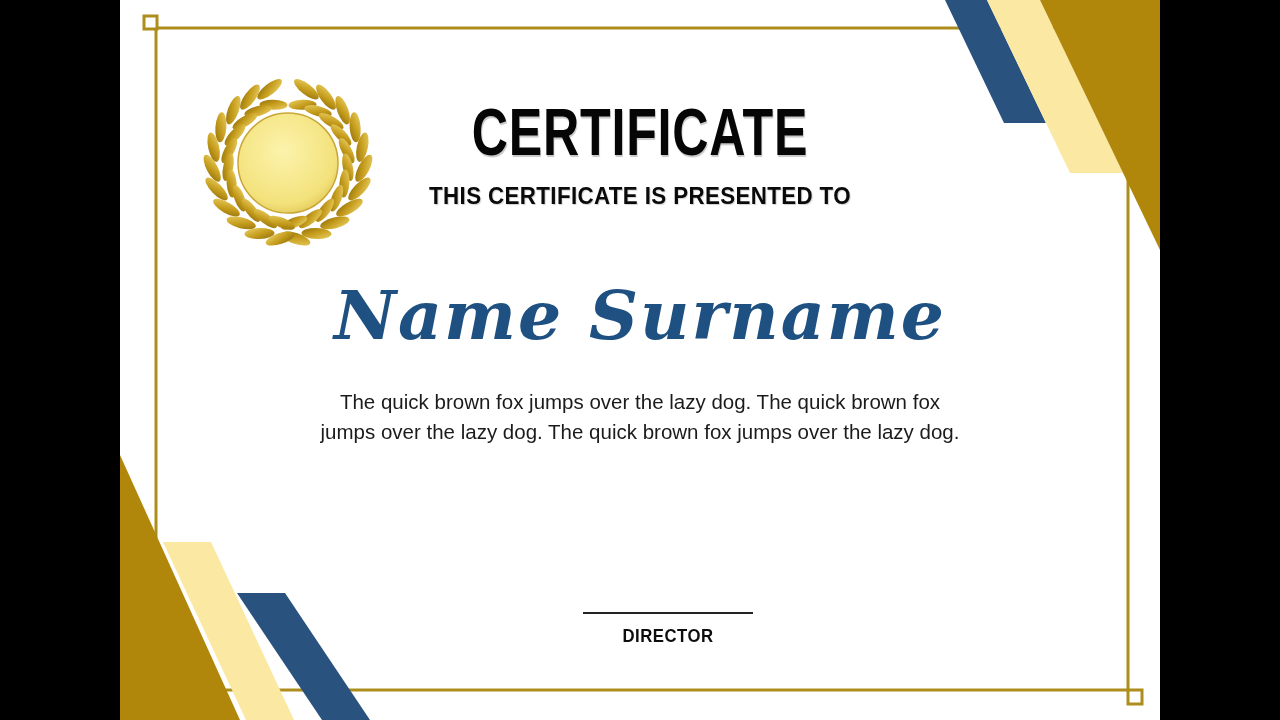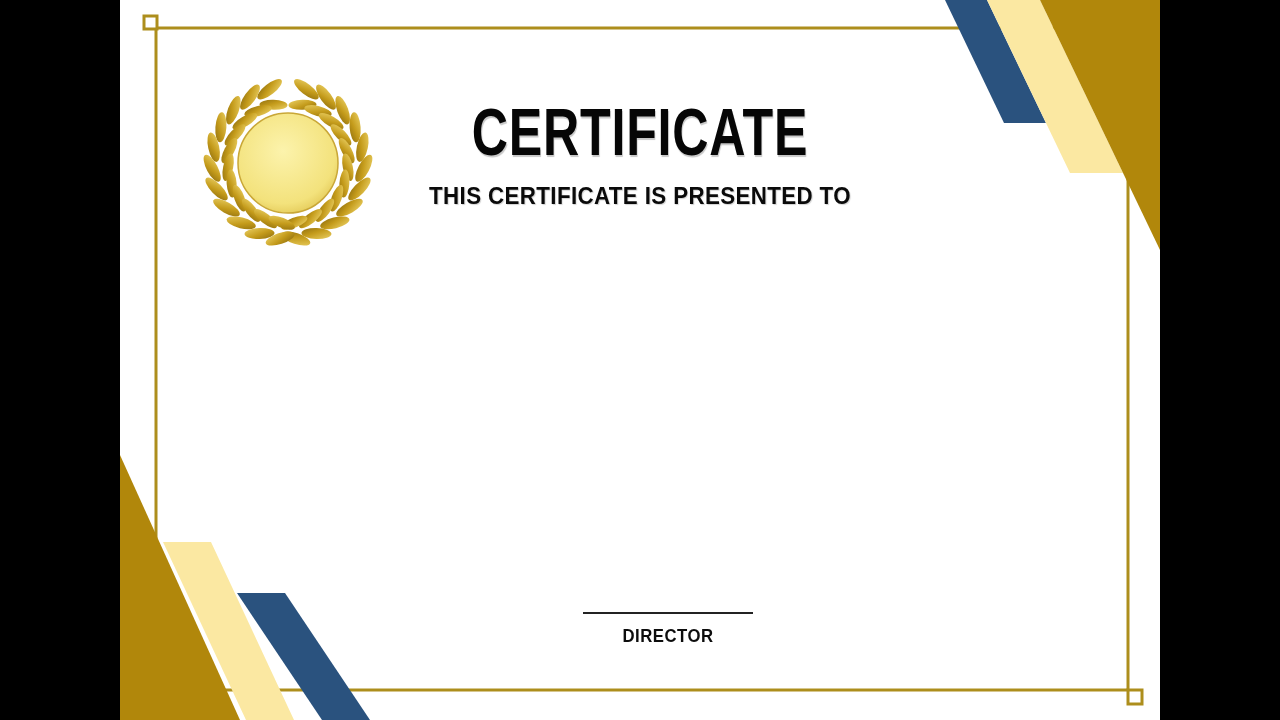--- a/index.html
+++ b/index.html
@@ -122,20 +122,22 @@
       <circle cx="288" cy="163" r="50" fill="url(#medalGrad)" stroke="#C9A737" stroke-width="1.5"></circle>
     </g>
 
     <rect x="0" y="0" width="120" height="720" style="fill:var(--pillarbox_black,#000)"></rect>
     <rect x="1160" y="0" width="120" height="720" style="fill:var(--pillarbox_black,#000)"></rect>
   </svg>
 
   <div class="content">
     <div class="title">CERTIFICATE</div>
     <div class="subtitle">THIS CERTIFICATE IS PRESENTED TO</div>
+    <div class="name">Name Surname</div>
+    <div class="body-text">The quick brown fox jumps over the lazy dog. The quick brown fox jumps over the lazy dog. The quick brown fox jumps over the lazy dog.</div>
   </div>
 
   <div class="sig sig-director">
     <div class="sig-line"></div>
     <div class="sig-label">DIRECTOR</div>
   </div>
 
 </div>
 
 </body></html>

